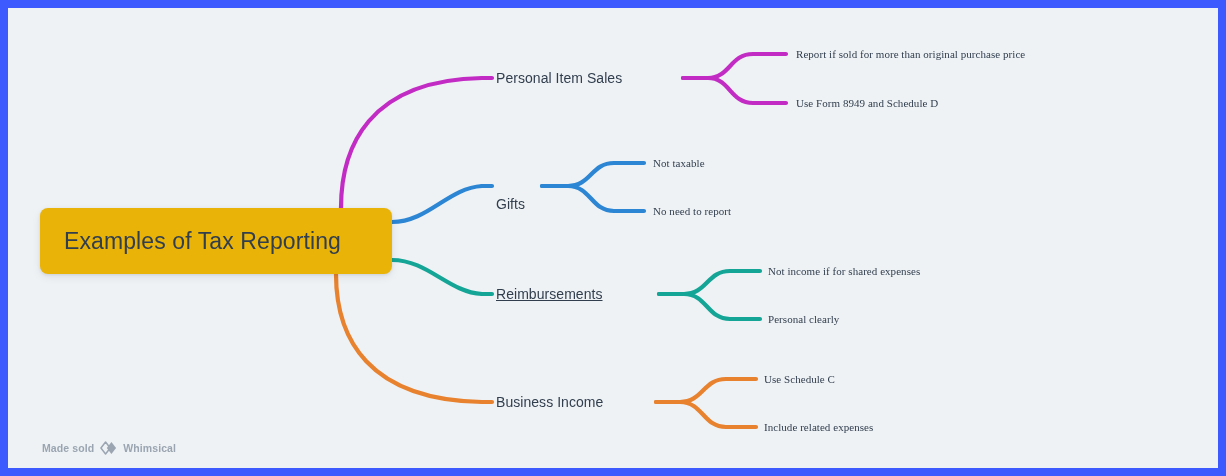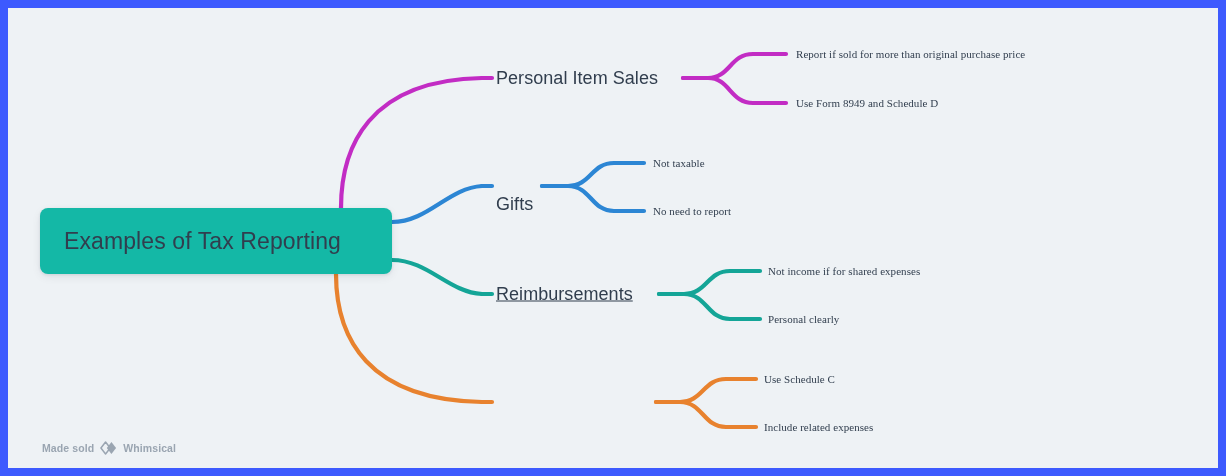--- a/index.html
+++ b/index.html
@@ -29,21 +29,21 @@
     pointer-events: none;
   }
 
   
   .root-node {
     position: absolute;
     left: 32px;
     top: 200px;
     width: 352px;
     height: 66px;
-    background: #14b8a6;
+    background: #eab308;
     border-radius: 8px;
     box-shadow: 0 1px 3px rgba(22, 34, 51, 0.10),
                 0 3px 10px rgba(22, 34, 51, 0.07);
     display: flex;
     align-items: center;
     box-sizing: border-box;
     padding: 0 24px;
   }
   .root-node .root-label {
     font-size: 23px;
@@ -53,21 +53,21 @@
   }
 
   
   .node-label {
     position: absolute;
     white-space: nowrap;
     color: #313e4e;
     transform: translateY(-50%);
   }
   .level1 {
-    font-size: 18px;
+    font-size: 14px;
     letter-spacing: 0.05px;
   }
   .level2 {
     font-size: 11px;
     letter-spacing: 0.05px;
     font-family: Liberation Serif, serif;
   }
 
   
   .watermark {
@@ -125,20 +125,21 @@
   <div class="root-node">
     <span class="root-label">Examples of Tax Reporting</span>
   </div>
 
   <div class="node-label level1" style="left:488px; top:70px;">Personal Item Sales</div>
 
   <div class="node-label level1" style="left:488px; top:196px;">Gifts</div>
 
   <div class="node-label level1" style="left:488px; top:286px;text-decoration:underline;">Reimbursements</div>
 
+  <div class="node-label level1" style="left:488px; top:394px;">Business Income</div>
 
   <div class="node-label level2" style="left:788px; top:46px;">Report if sold for more than original purchase price</div>
 
   <div class="node-label level2" style="left:788px; top:95px;">Use Form 8949 and Schedule D</div>
 
   <div class="node-label level2" style="left:645px; top:155px;text-align:center;">Not taxable</div>
 
   <div class="node-label level2" style="left:645px; top:203px;">No need to report</div>
 
   <div class="node-label level2" style="left:760px; top:263px;">Not income if for shared expenses</div>

